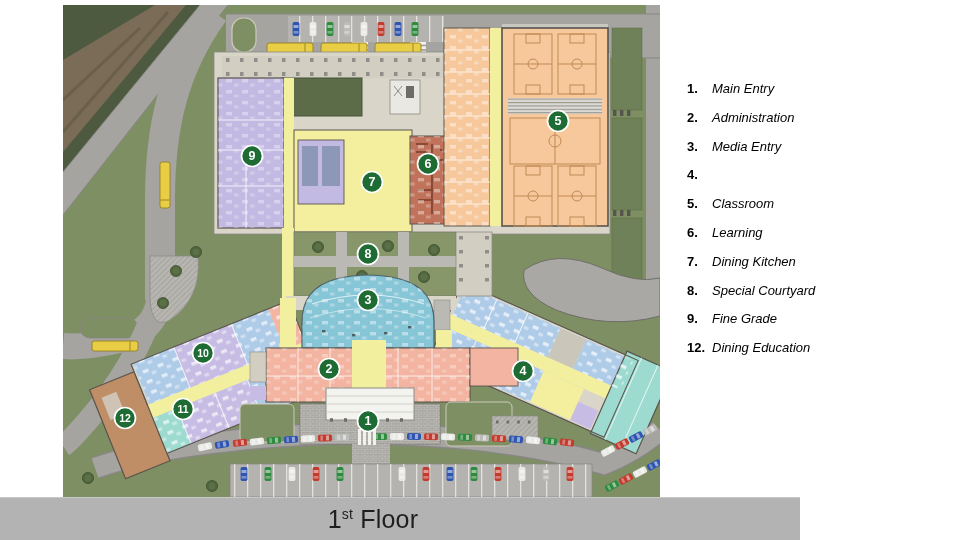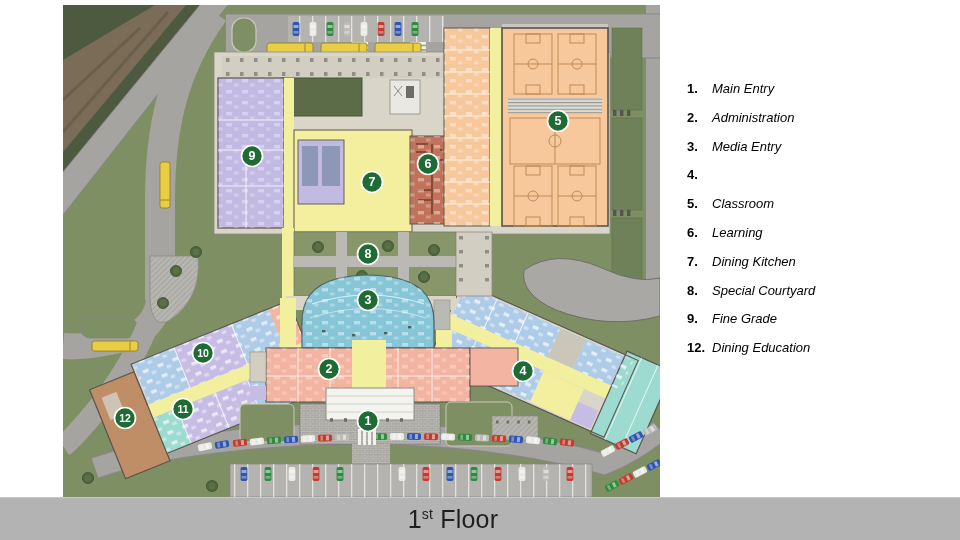--- a/index.html
+++ b/index.html
@@ -8,21 +8,21 @@
   .map{position:absolute;left:63px;top:5px;width:597px;height:492px;}
   .map svg{display:block;}
   svg text{font-family:"Liberation Sans",sans-serif;}
 
   .legend{position:absolute;left:687px;top:81px;width:260px;}
   .lg-row{display:flex;align-items:baseline;height:28.8px;font-size:13px;color:#000;}
   .lg-num{font-weight:bold;width:25px;flex:0 0 25px;}
   .lg-label{white-space:nowrap;font-style:italic;}
   .lg-label sup{font-size:8.5px;}
 
-  .titlebar{position:absolute;left:0;top:497px;width:960px;height:43px;
+  .titlebar{position:absolute;left:0;top:497px;width:800px;height:43px;
             background:var(--title_bar);border-top:1px solid #c8c8c8;
             display:flex;align-items:center;justify-content:center;padding-right:54px;box-sizing:border-box;}
   .title-text{font-size:25px;color:var(--title_text);letter-spacing:.2px;}
   .title-text sup{font-size:14px;}
 </style>
 </head>
 <body>
 
 <div class="stage">
 

